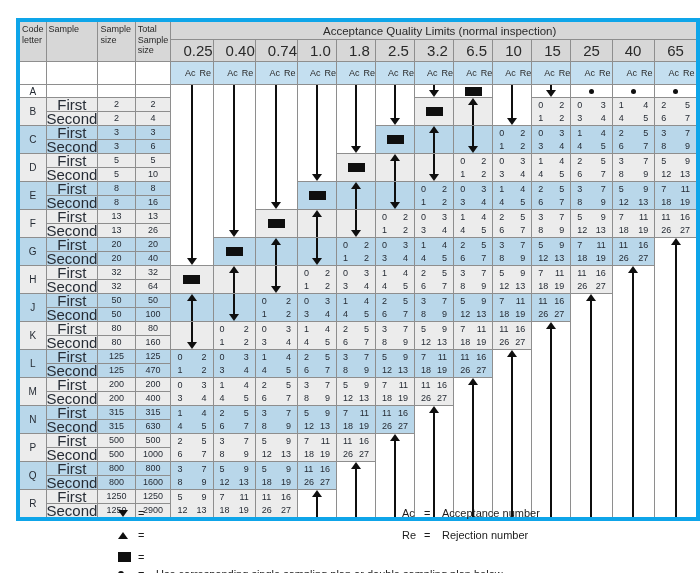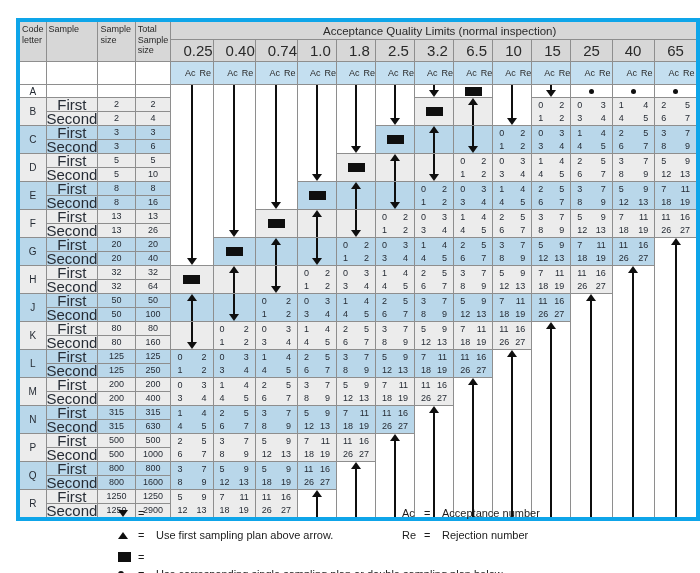--- a/index.html
+++ b/index.html
@@ -1137,21 +1137,21 @@
               <span>27</span>
             </div>
           </td>
           <td class="symtd t-w" rowspan="12">
             <div class="arr vu"></div>
           </td>
         </tr>
         <tr>
           <td class="lbl t-b">Second</td>
           <td class="sz t-b">125</td>
-          <td class="sz t-b">250</td>
+          <td class="sz t-b">470</td>
         </tr>
         <tr>
           <td class="letter t-g" rowspan="2">M</td>
           <td class="lbl t-g">First</td>
           <td class="sz t-g">200</td>
           <td class="sz t-g">200</td>
           <td class="t-g" rowspan="2">
             <div class="pl">
               <span>0</span>
               <span>3</span>
@@ -1473,21 +1473,20 @@
         <span class="leg-sym">
           <span class="lg-down"></span>
         </span>
         <span class="leg-eq">=</span>
       </div>
       <div class="leg-item" style="left: 118px; top: 32px;">
         <span class="leg-sym">
           <span class="lg-up"></span>
         </span>
         <span class="leg-eq">=</span>
-        <span>Use first sampling plan above arrow.</span>
       </div>
       <div class="leg-item" style="left: 118px; top: 54px;">
         <span class="leg-sym">
           <span class="lg-square"></span>
         </span>
         <span class="leg-eq">=</span>
       </div>
       <div class="leg-item" style="left: 118px; top: 71px;">
         <span class="leg-sym">
           <span class="lg-dot"></span>

